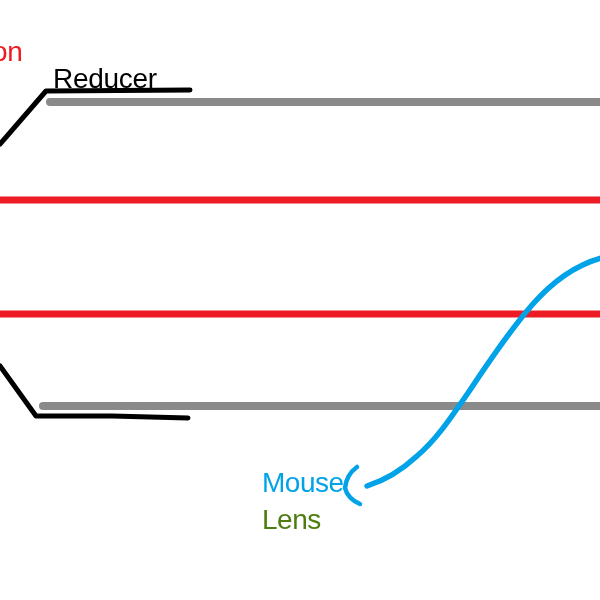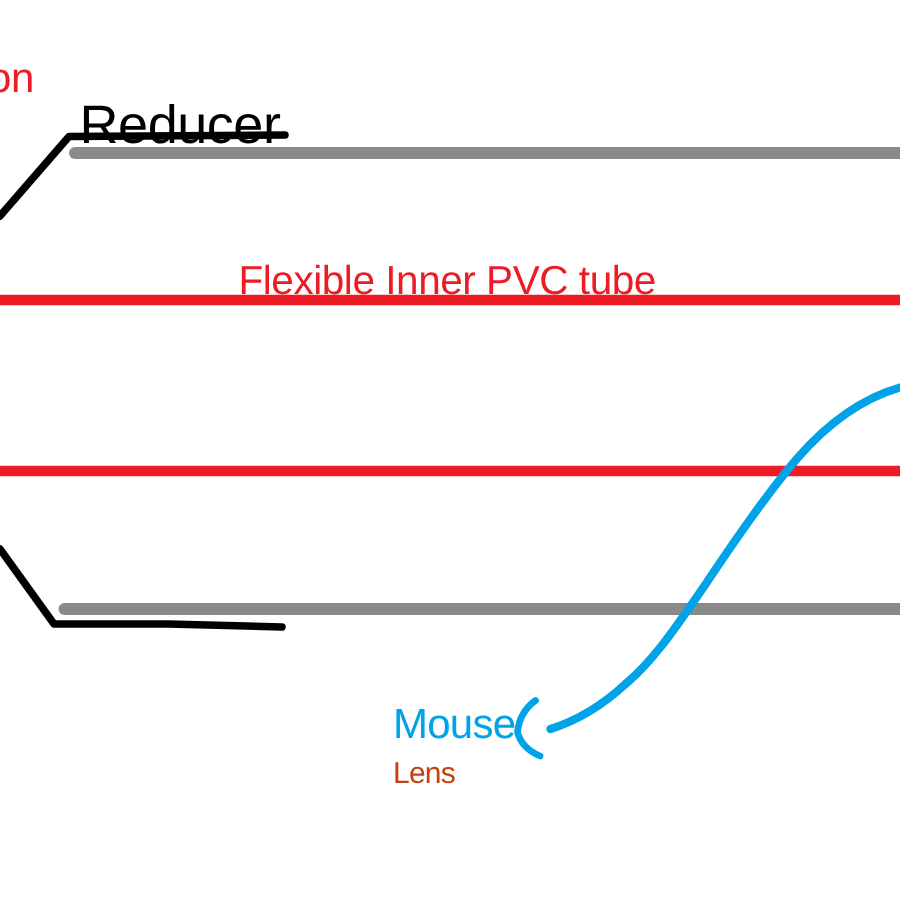--- a/index.html
+++ b/index.html
@@ -22,25 +22,25 @@
     width: 600px;
     height: 600px;
   }
   .label {
     position: absolute;
     line-height: 1;
     white-space: nowrap;
     letter-spacing: -0.3px;
   }
   .lbl-clipped   { left: -8px;  top: 38px;  font-size: 28px; color: #ed1c24; }
-  .lbl-reducer   { left: 53px;  top: 65px;  font-size: 36px; color: #000000; }
+  .lbl-reducer   { left: 53px;  top: 65px;  font-size: 28px; color: #000000; }
   .lbl-rigid     { left: 232px; top: 77px;  font-size: 27px; color: #909090; }
   .lbl-flexible  { left: 159px; top: 174px; font-size: 27px; color: #ed1c24; }
   .lbl-mouse     { left: 262px; top: 469px; font-size: 28px; color: #00a2e8; letter-spacing: -0.5px; }
-  .lbl-lens      { left: 262px; top: 506px; font-size: 20px; color: #c2410c; letter-spacing: -0.5px; }
+  .lbl-lens      { left: 262px; top: 506px; font-size: 28px; color: #4d7c0f; letter-spacing: -0.5px; }
 </style>
 </head>
 <body>
 
 <div class="canvas">
 
   <svg class="strokes" viewBox="0 0 600 600">
 
     <line x1="50" y1="102" x2="604" y2="102" stroke-width="8" stroke-linecap="round" fill="none" stroke="#8a8a8a"></line>
 
@@ -57,19 +57,18 @@
     <path d="M 601,258 C 576,265 552,282 532,305 C 512,328 492,357 470,390 C 450,419 436,440 417,456 C 404,468 386,480 367,486" stroke-width="5.5" stroke-linecap="round" fill="none" stroke="#00a2e8"></path>
 
     <path d="M 357,467 C 350,472 346,479 345,488 C 347,496 353,501 360,504" stroke-width="4.5" stroke-linecap="round" stroke-linejoin="round" fill="none" stroke="#00a2e8"></path>
   </svg>
 
   <div class="label lbl-clipped">on</div>
 
   <div class="label lbl-reducer">Reducer</div>
 
 
-  <div class="label lbl-flexible">Flexible Inner PVC tube</div>
 
   <div class="label lbl-mouse">Mouse</div>
 
   <div class="label lbl-lens">Lens</div>
 
 </div>
 
 </body></html>

